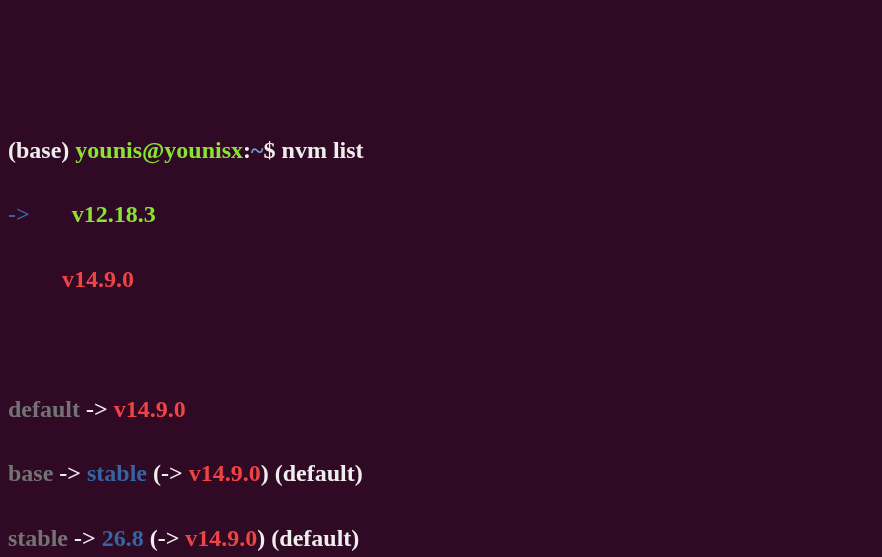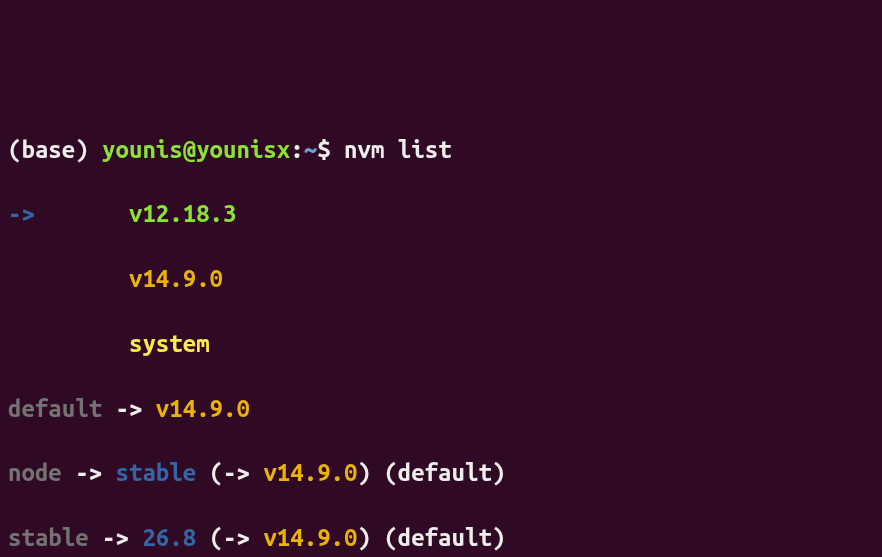--- a/index.html
+++ b/index.html
@@ -15,40 +15,41 @@
       font-weight: bold;
       padding: 4px 8px;
       width: 882px;
       height: 557px;
       line-height: 1.35;
       white-space: pre;
       overflow: hidden;
     }
     .white { color: #eeeeec; }
     .bright-green { color: #8ae234; }
-    .cyan { color: #eab308; }
+    .cyan { color: #ef4444; }
     .dark-cyan { color: #737373; }
     .bright-yellow { color: #fce94f; }
     .blue { color: #729fcf; }
     .dark-blue { color: #3465a4; }
     .line {
       display: block;
+      font-family: Liberation Serif, serif;
     }
   </style>
 </head>
 <body>
 
 
 
 <div class="line"><span class="white">(base) </span><span class="bright-green">younis@younisx</span><span class="white">:</span><span class="blue">~</span><span class="white">$ </span><span class="white">nvm list</span></div>
 <div class="line"><span class="dark-blue">-&gt;</span><span>       </span><span class="bright-green">v12.18.3</span></div>
 <div class="line"><span>         </span><span class="cyan">v14.9.0</span></div>
-<div class="line"><span>         </span><span class="bright-yellow">system</span></div>
+<div class="line"><span>         </span></div>
 <div class="line"><span class="dark-cyan">default</span><span class="white"> -&gt; </span><span class="cyan">v14.9.0</span></div>
-<div class="line"><span class="dark-cyan">node</span><span class="white"> -&gt; </span><span class="dark-blue">stable</span><span class="white"> (-&gt; </span><span class="cyan">v14.9.0</span><span class="white">) </span><span class="white">(default)</span></div>
+<div class="line"><span class="dark-cyan">base</span><span class="white"> -&gt; </span><span class="dark-blue">stable</span><span class="white"> (-&gt; </span><span class="cyan">v14.9.0</span><span class="white">) </span><span class="white">(default)</span></div>
 <div class="line"><span class="dark-cyan">stable</span><span class="white"> -&gt; </span><span class="dark-blue">26.8</span><span class="white"> (-&gt; </span><span class="cyan">v14.9.0</span><span class="white">) </span><span class="white">(default)</span></div>
 
 
 
 
 
 
 
 
 

